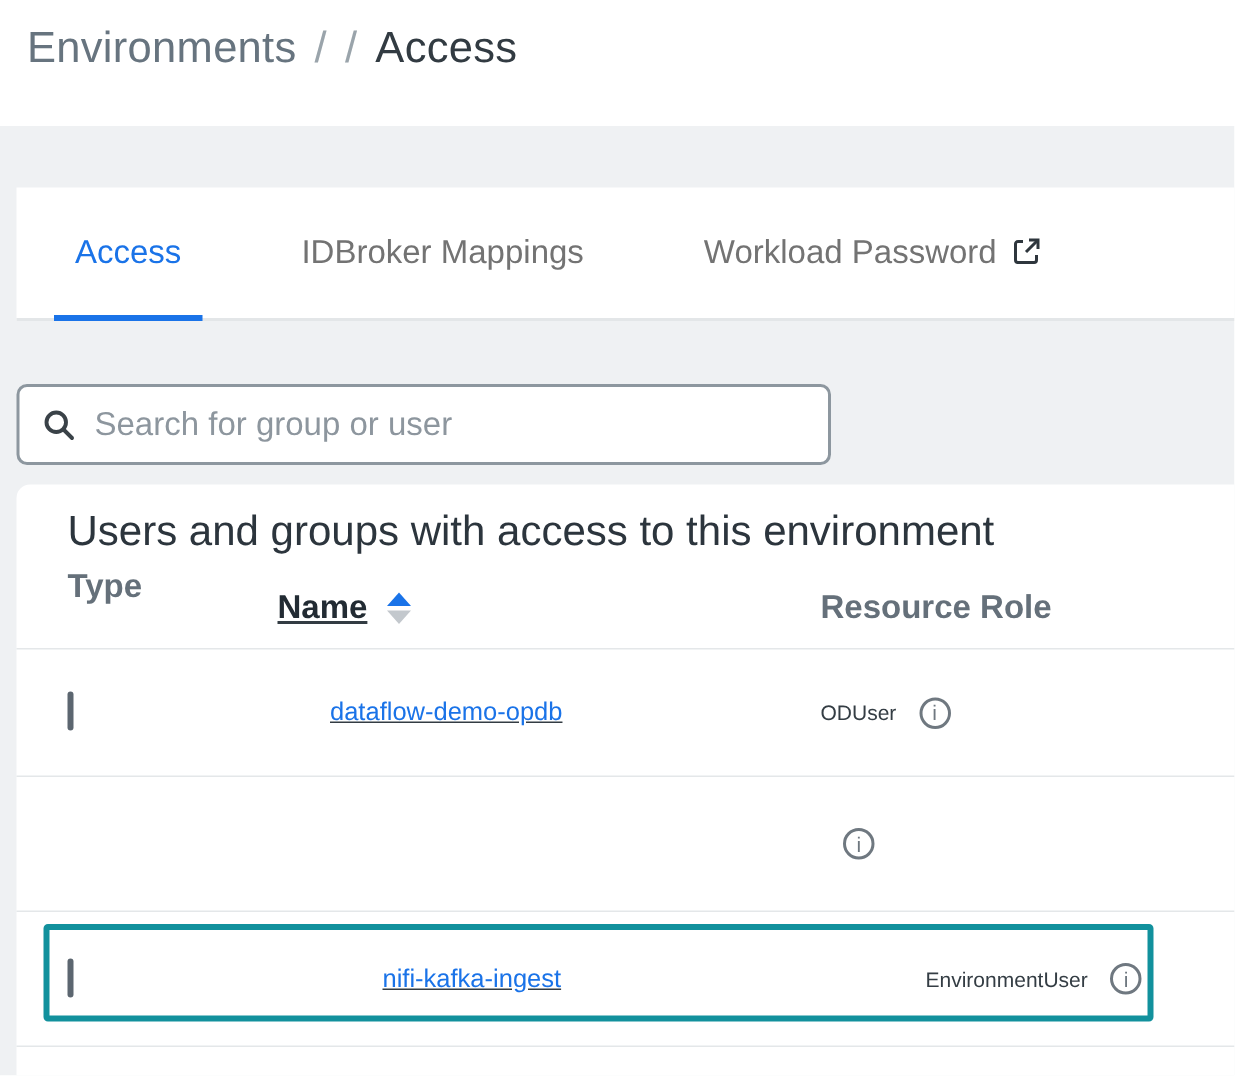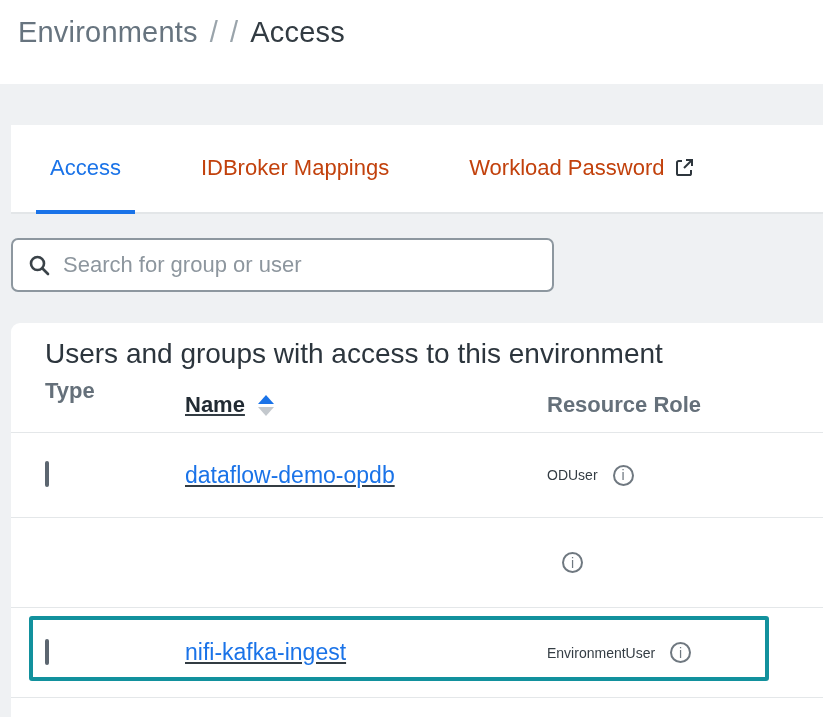--- a/index.html
+++ b/index.html
@@ -27,29 +27,29 @@
   .crumb-current { color:#323b42; }
   
   .tabs-card {
     position:absolute; left:11px; right:0; top:125px; height:89px;
     background:#fff; border-bottom:2px solid #e3e6e8;
     display:flex; align-items:stretch; padding-left:25px;
   }
   .tab {
     display:flex; align-items:center; gap:10px;
     padding:0 14px; margin-right:52px;
-    font-size:22px; color:#c2410c; cursor:pointer;
+    font-size:22px; color:#737373; cursor:pointer;
     border-bottom:4px solid transparent; margin-bottom:-2px;
   }
   .tab.active { color:var(--accent,#1a73e8); border-bottom-color:var(--accent,#1a73e8); font-weight:400; }
   .ext-icon { width:21px; height:21px; display:inline-block; }
   .ext-icon svg { display:block; }
   
   .search-box {
-    position:absolute; left:11px; top:238px; width:543px; height:54px;
+    position:absolute; left:11px; top:256px; width:543px; height:54px;
     background:#fff; border:2px solid #8d979f; border-radius:7px;
     display:flex; align-items:center; padding:0 14px; gap:12px;
   }
   .search-box input {
     border:none; outline:none; flex:1; font-size:22px;
     font-family:inherit; color:#333c43; background:transparent;
   }
   .search-box input::placeholder { color:#8d969e; opacity:1; }
   .search-icon { width:24px; height:24px; flex:0 0 auto; }
   
@@ -71,27 +71,27 @@
   .th.name { color:#222b33; }
   .sort { display:inline-flex; flex-direction:column; gap:3px; margin-left:13px; }
   .sort .up { width:0; height:0; border-left:8px solid transparent; border-right:8px solid transparent; border-bottom:9px solid var(--accent,#1a73e8); }
   .sort .down { width:0; height:0; border-left:8px solid transparent; border-right:8px solid transparent; border-top:9px solid #c3c8cd; }
   .trow {
     display:flex; align-items:center; padding-left:34px;
     border-bottom:1px solid #e4e7e9; position:relative;
   }
   .trow.r1 { height:85px; }
   .trow.r2 { height:90px; }
-  .trow.r3 { height:90px; }
+  .trow.r3 { height:90px;gap:35px; }
   .row-highlight {
     position:absolute; left:18px; right:54px; top:8px; bottom:16px;
     border:4px solid var(--highlight,#12919d); border-radius:3px;
     pointer-events:none;
   }
-  .name-link { font-size:23px; color:var(--link,#1a73e8); text-decoration:none; cursor:pointer; }
+  .name-link { font-size:17px; color:var(--link,#1a73e8); text-decoration:none; cursor:pointer;margin-left:35px; }
   .role-text { font-size:14px; color:#343d44; }
   .info-icon {
     display:inline-flex; align-items:center; justify-content:center;
     width:21px; height:21px; border:2px solid #6f7880; border-radius:50%;
     color:#6f7880; font-size:14px; font-weight:400; margin-left:15px;
     line-height:1; cursor:pointer;
   }
   
   .machine-icon { width:27px; height:24px; position:relative; display:inline-block; }
   .machine-icon .screen {

